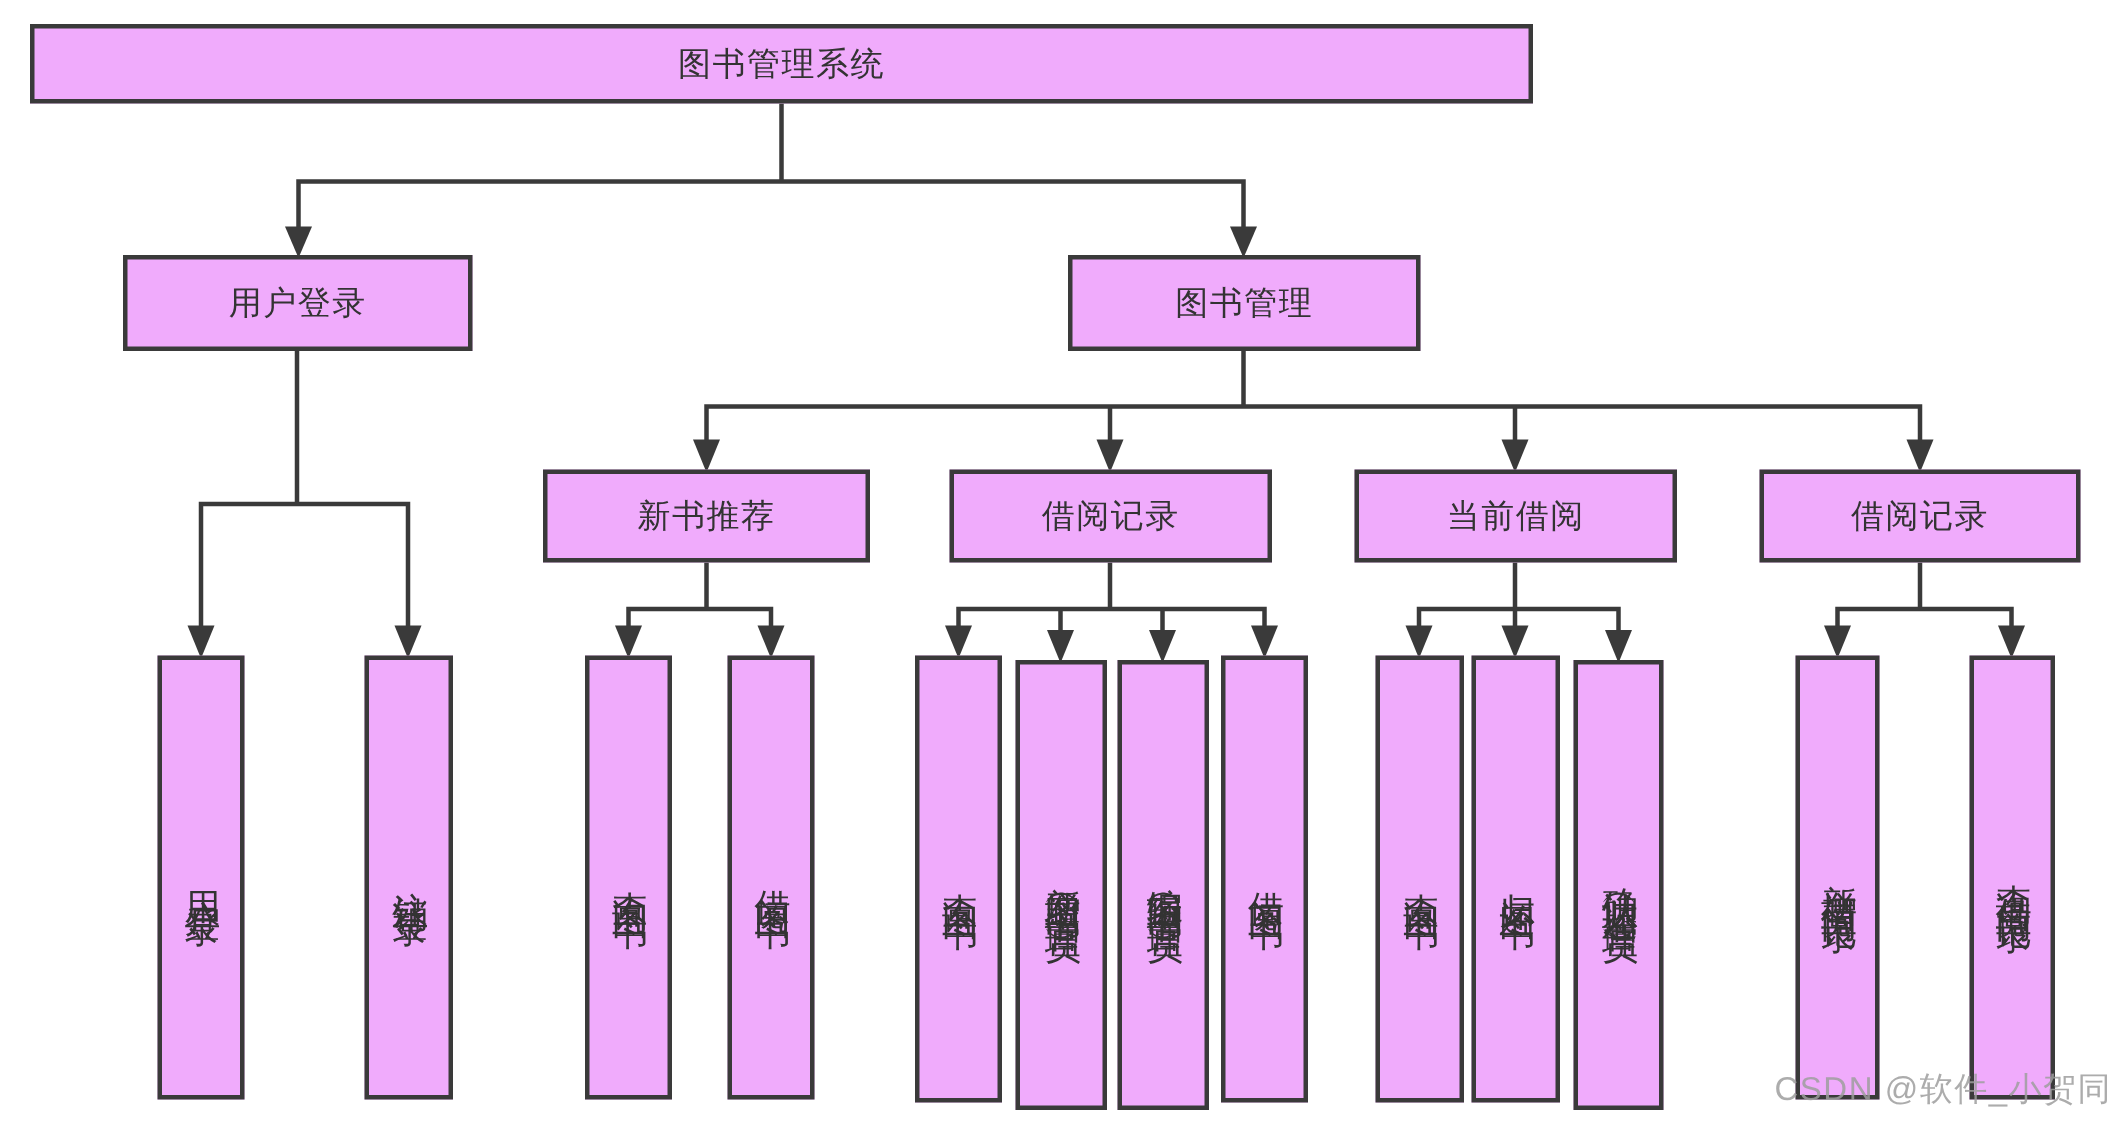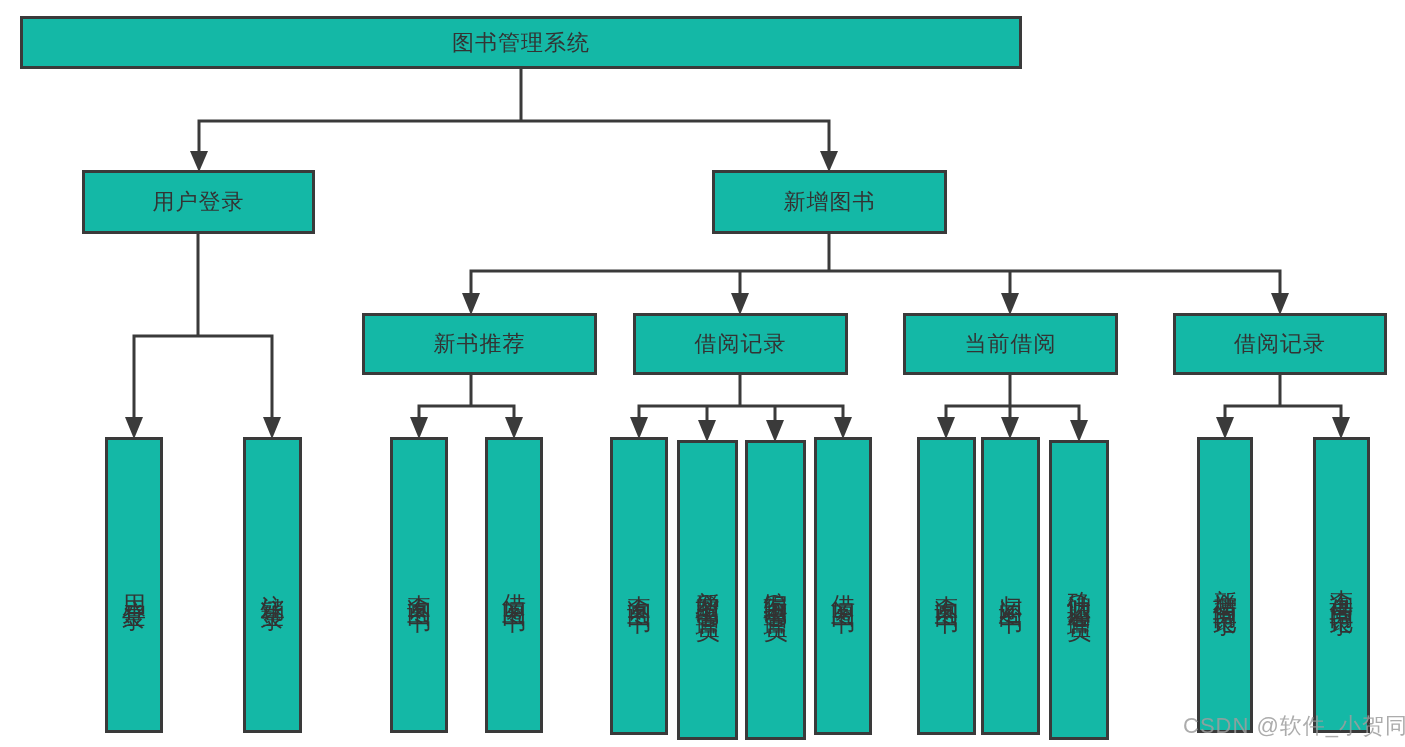--- a/index.html
+++ b/index.html
@@ -18,21 +18,21 @@
   .connectors {
     position: absolute;
     left: 0;
     top: 0;
     z-index: 1;
   }
   .node {
     position: absolute;
     box-sizing: border-box;
     border: 3px solid #3a3a3a;
-    background: #14b8a6;
+    background: #f0abfc;
     display: flex;
     align-items: center;
     justify-content: center;
     z-index: 2;
   }
   .node.h span {
     font-size: 22px;
     color: #333333;
     letter-spacing: 1px;
     white-space: nowrap;
@@ -115,24 +115,24 @@
   </svg>
 
   <div class="node h" style="left:20px;top:16px;width:1002px;height:53px">
     <span>图书管理系统</span>
   </div>
 
   <div class="node h" style="left:82px;top:170px;width:233px;height:64px">
     <span>用户登录</span>
   </div>
   <div class="node h" style="left:712px;top:170px;width:235px;height:64px">
-    <span>新增图书</span>
+    <span>图书管理</span>
   </div>
 
-  <div class="node h" style="left:362px;top:313px;width:235px;height:62px">
+  <div class="node h" style="left:362px;top:313px;width:218px;height:62px">
     <span>新书推荐</span>
   </div>
   <div class="node h" style="left:633px;top:313px;width:215px;height:62px">
     <span>借阅记录</span>
   </div>
   <div class="node h" style="left:1173px;top:313px;width:214px;height:62px">
     <span>借阅记录</span>
   </div>
   <div class="node h" style="left:903px;top:313px;width:215px;height:62px">
     <span>当前借阅</span>

